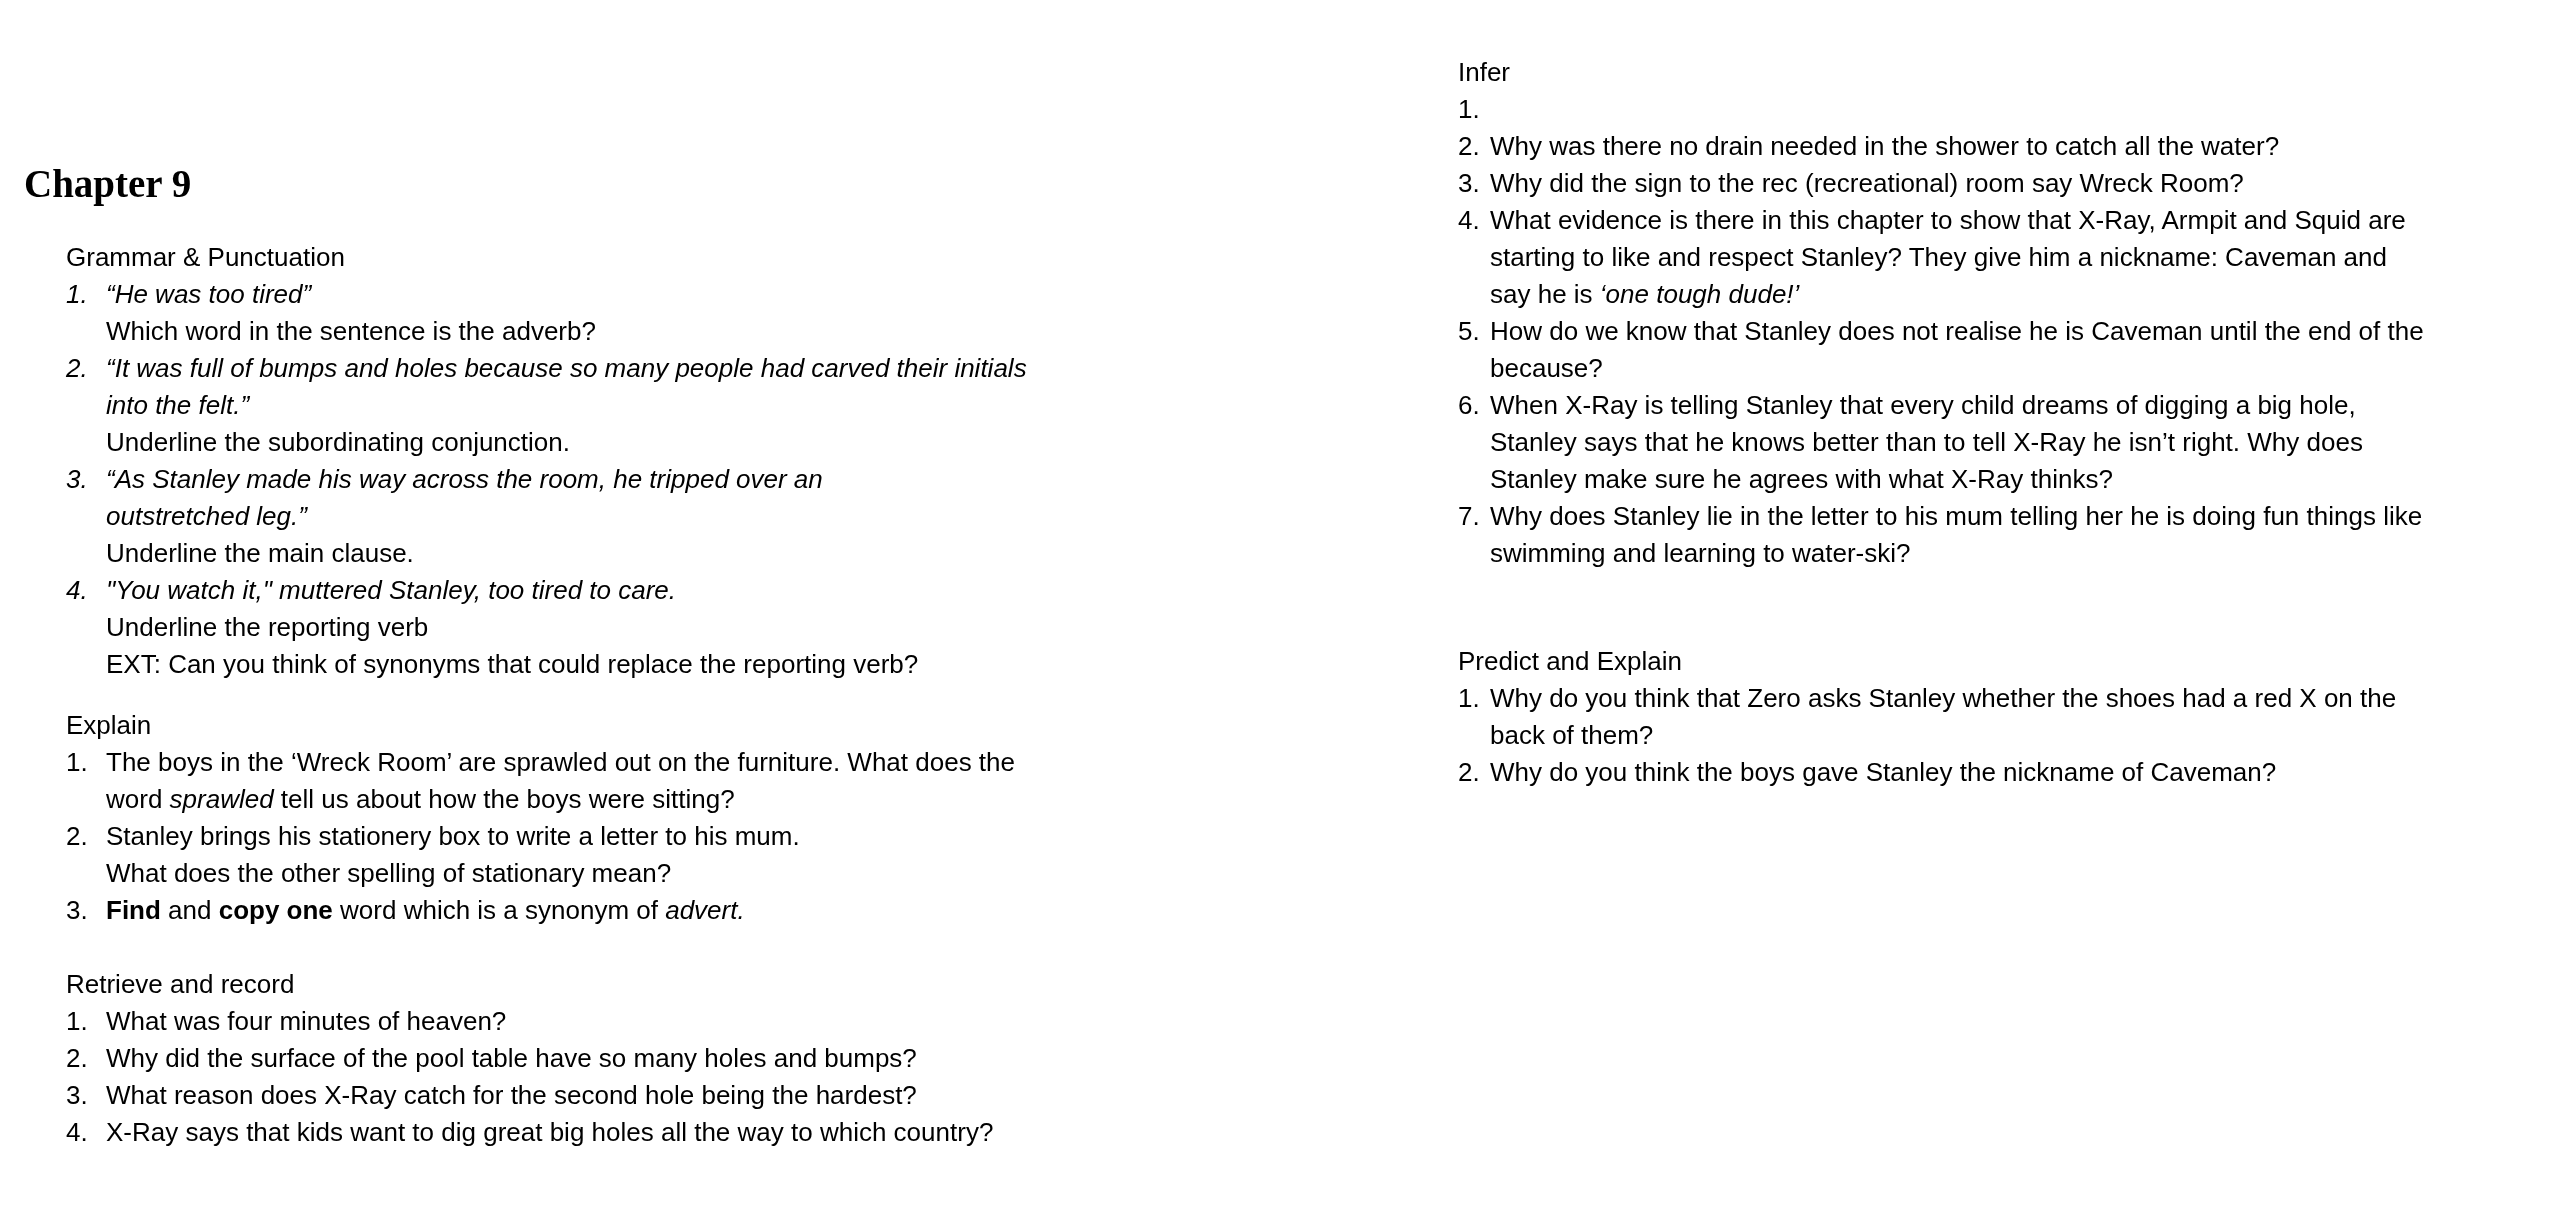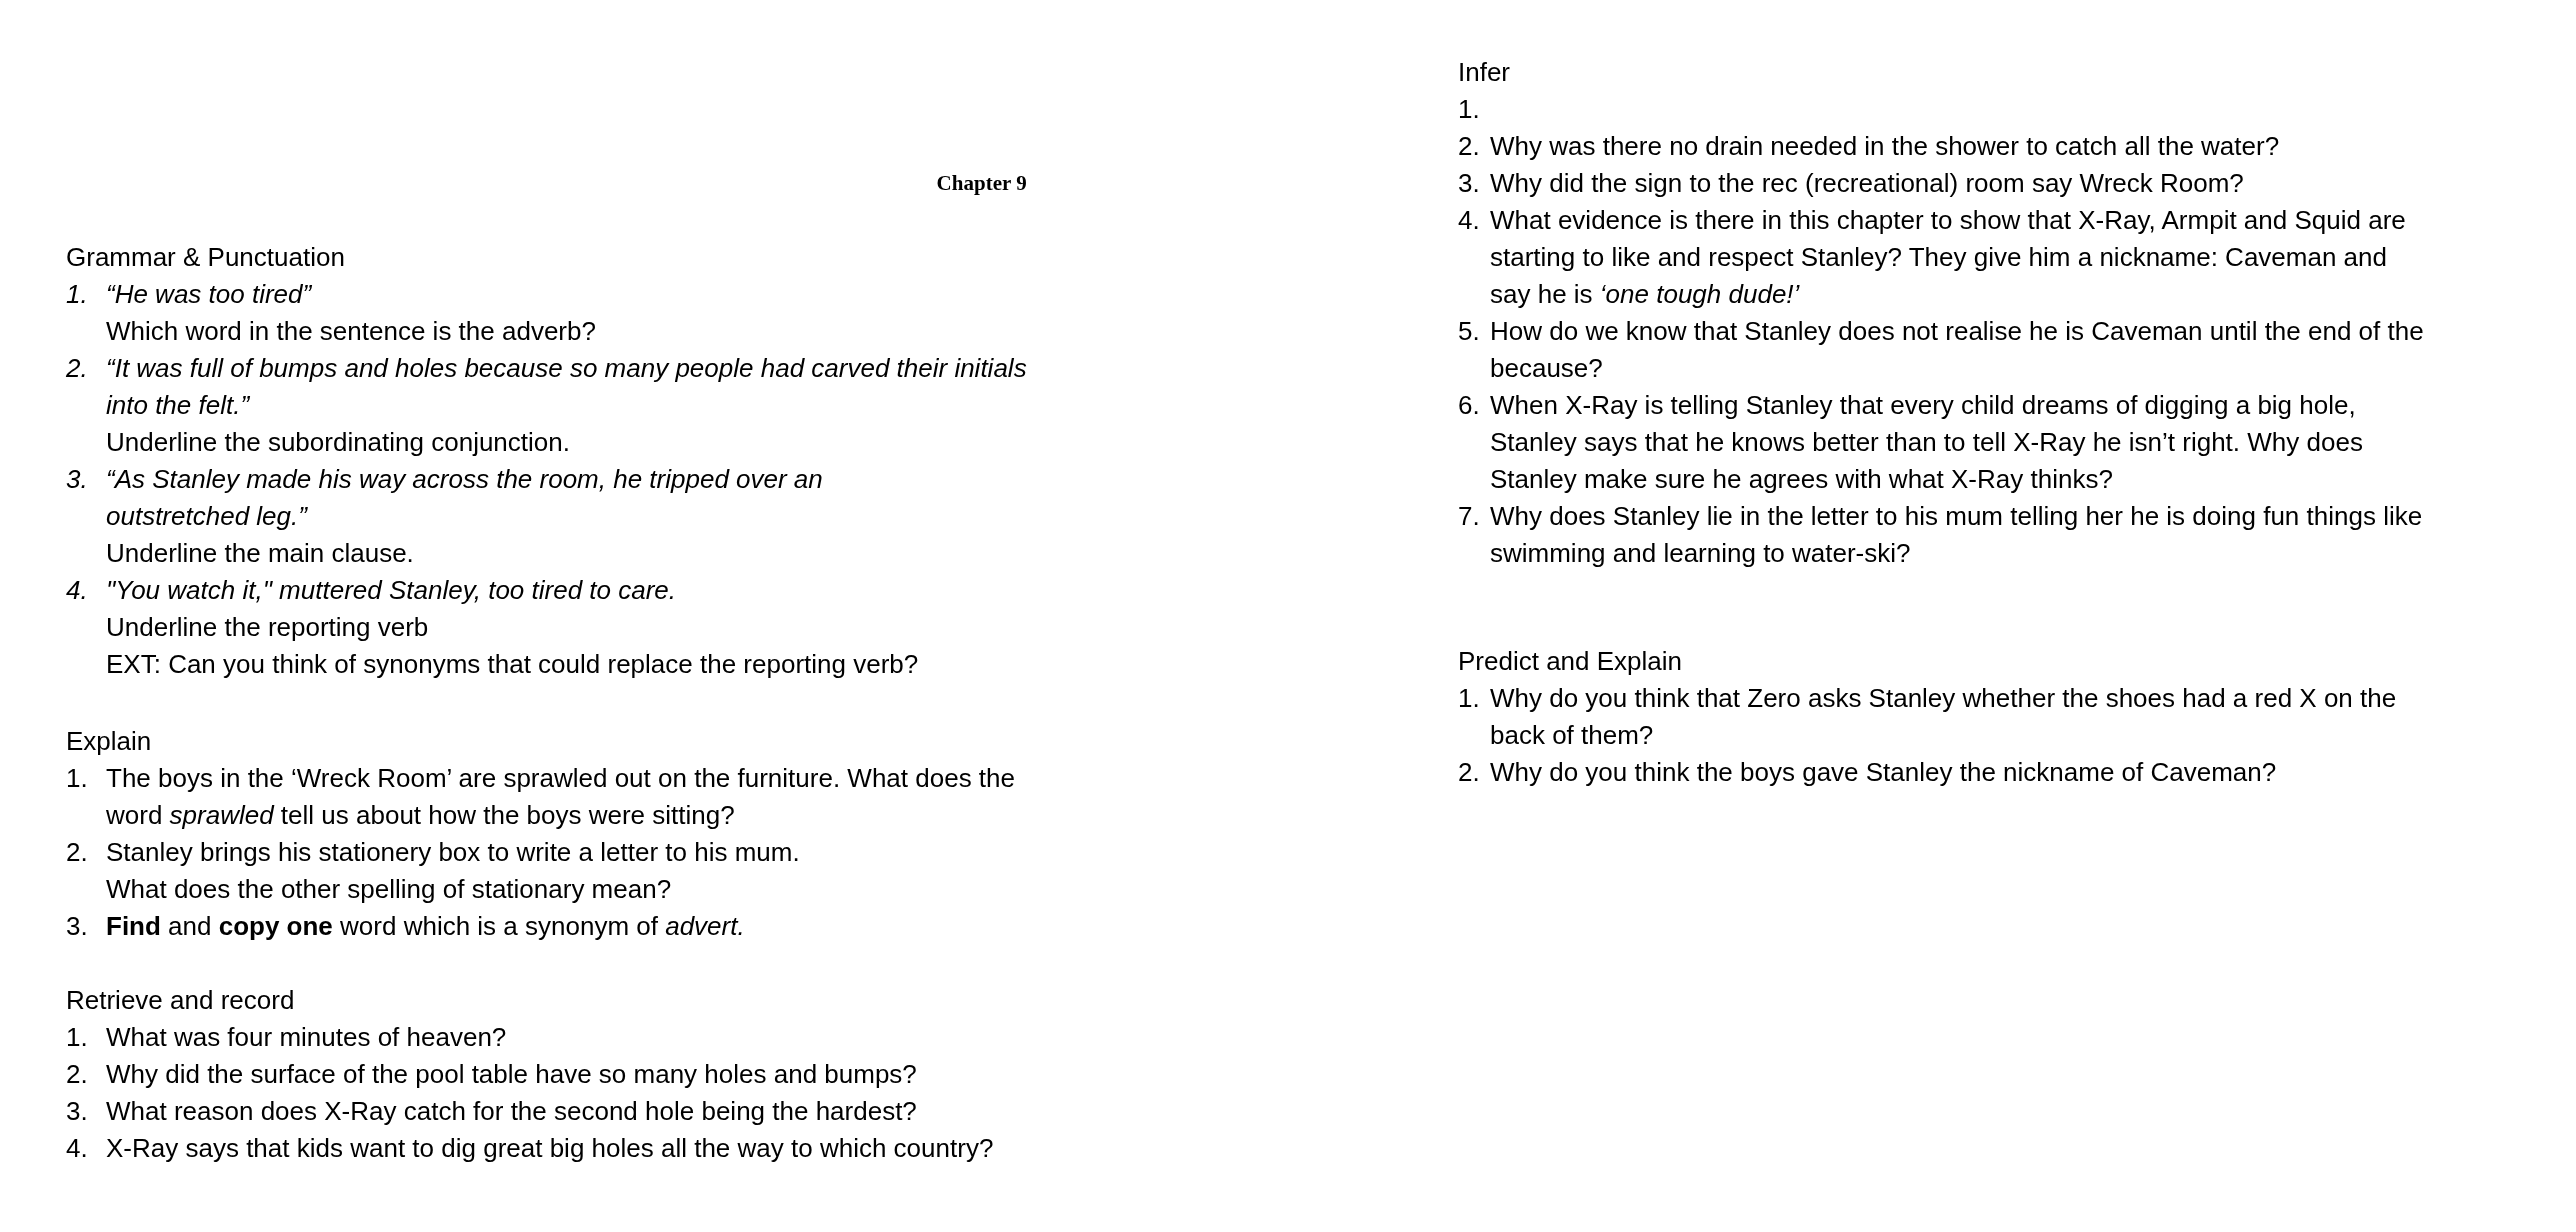--- a/index.html
+++ b/index.html
@@ -13,30 +13,29 @@
     font-size: 26px;
     overflow: hidden;
   }
   .col { position: absolute; }
   .col-left  { left: 24px;  top: 165px; }
   .col-right { left: 1458px; top: 54px; }
 
   .chapter {
     font-family: "Liberation Serif", serif;
     font-weight: bold;
-    font-size: 21px;
+    font-size: 39px;
     line-height: 37px;
-    text-align: right;
   }
 
   .section { margin-left: 42px; }
   .col-right .section { margin-left: 0; }
 
   .sec-grammar  { margin-top: 37px; }
-  .sec-explain  { margin-top: 40px; }
+  .sec-explain  { margin-top: 24px; }
   .sec-retrieve { margin-top: 37px; }
   .sec-predict  { margin-top: 71px; }
 
   .heading { line-height: 37px; white-space: pre; }
   .li { display: flex; line-height: 37px; white-space: pre; }
   .num { flex: 0 0 40px; }
   .col-right .num { flex: 0 0 32px; }
 
   .italic { font-style: italic; }
   .bold   { font-weight: bold; }

